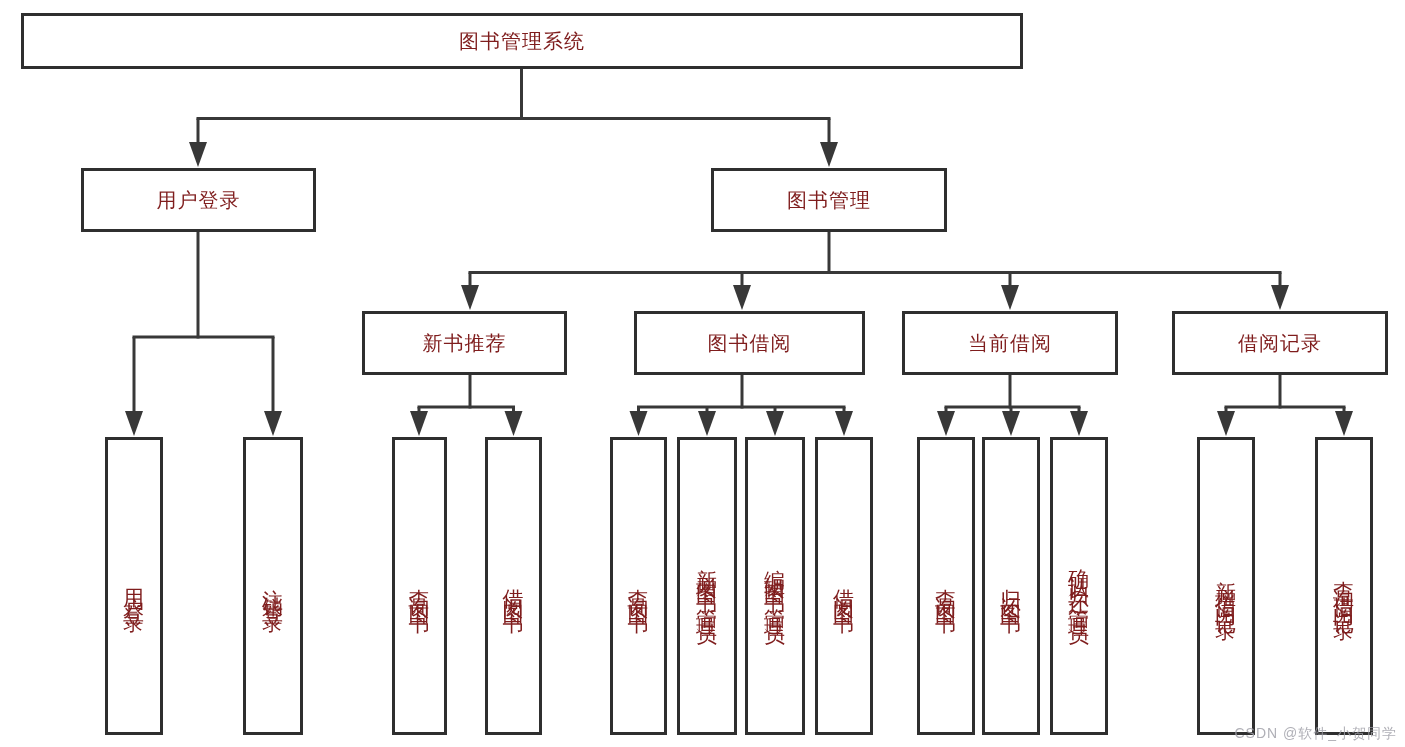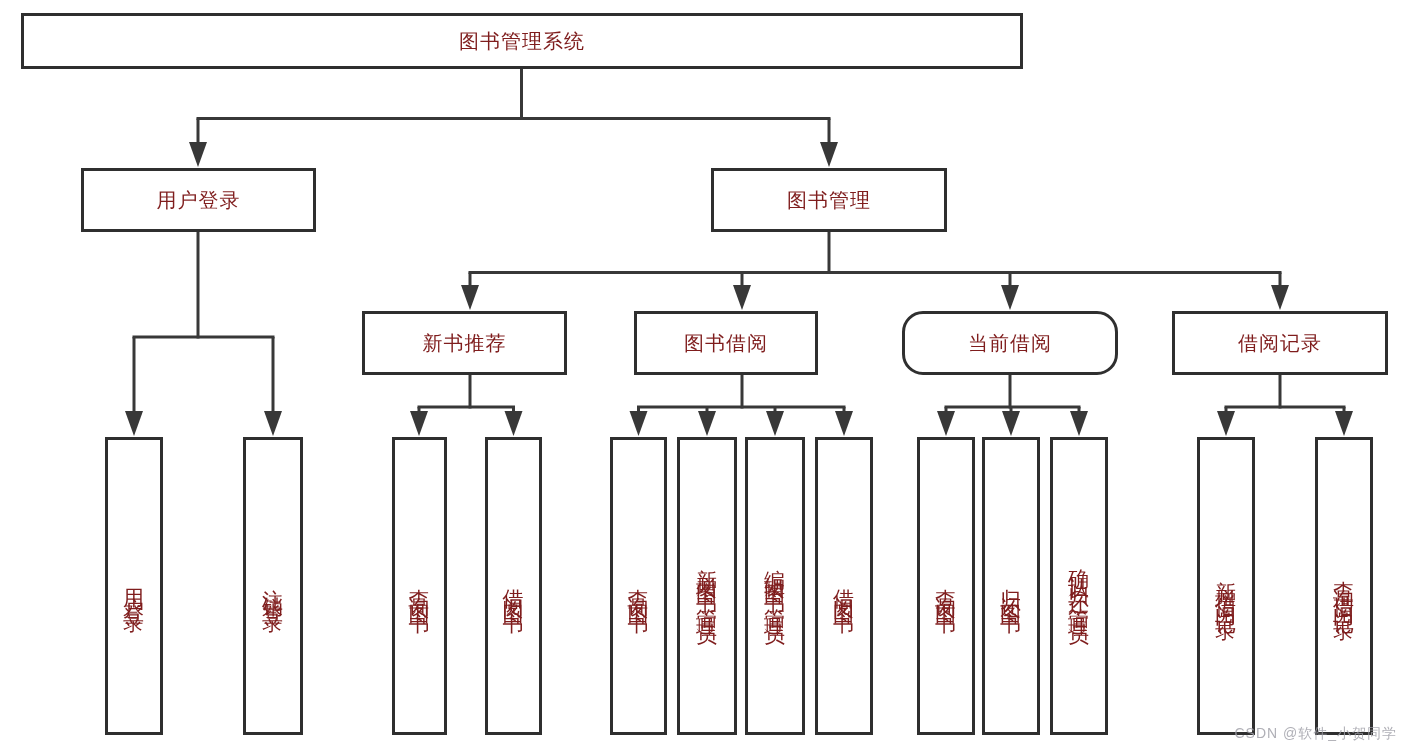--- a/index.html
+++ b/index.html
@@ -99,22 +99,22 @@
     <polygon points="1335,411 1353,411 1344,436"></polygon>
   </g>
 </svg>
 
 <div class="node" style="left:21px;top:13px;width:1002px;height:56px;">图书管理系统</div>
 
 <div class="node" style="left:81px;top:168px;width:235px;height:64px;">用户登录</div>
 <div class="node" style="left:711px;top:168px;width:236px;height:64px;">图书管理</div>
 
 <div class="node" style="left:362px;top:311px;width:205px;height:64px;">新书推荐</div>
-<div class="node" style="left:634px;top:311px;width:184px;height:64px;">图书借阅</div>
-<div class="node" style="left:902px;top:311px;width:216px;height:64px;border-radius:21px;">当前借阅</div>
+<div class="node" style="left:634px;top:311px;width:231px;height:64px;">图书借阅</div>
+<div class="node" style="left:902px;top:311px;width:216px;height:64px;">当前借阅</div>
 <div class="node" style="left:1172px;top:311px;width:216px;height:64px;">借阅记录</div>
 
 <div class="node vnode" style="left:105px;top:437px;width:58px;height:298px;">用户登录</div>
 <div class="node vnode" style="left:243px;top:437px;width:60px;height:298px;">注销登录</div>
 
 <div class="node vnode" style="left:392px;top:437px;width:55px;height:298px;">查询图书</div>
 <div class="node vnode" style="left:485px;top:437px;width:57px;height:298px;">借阅图书</div>
 
 <div class="node vnode" style="left:610px;top:437px;width:57px;height:298px;">查询图书</div>
 <div class="node vnode" style="left:677px;top:437px;width:60px;height:298px;">新增图书（管理员）</div>

